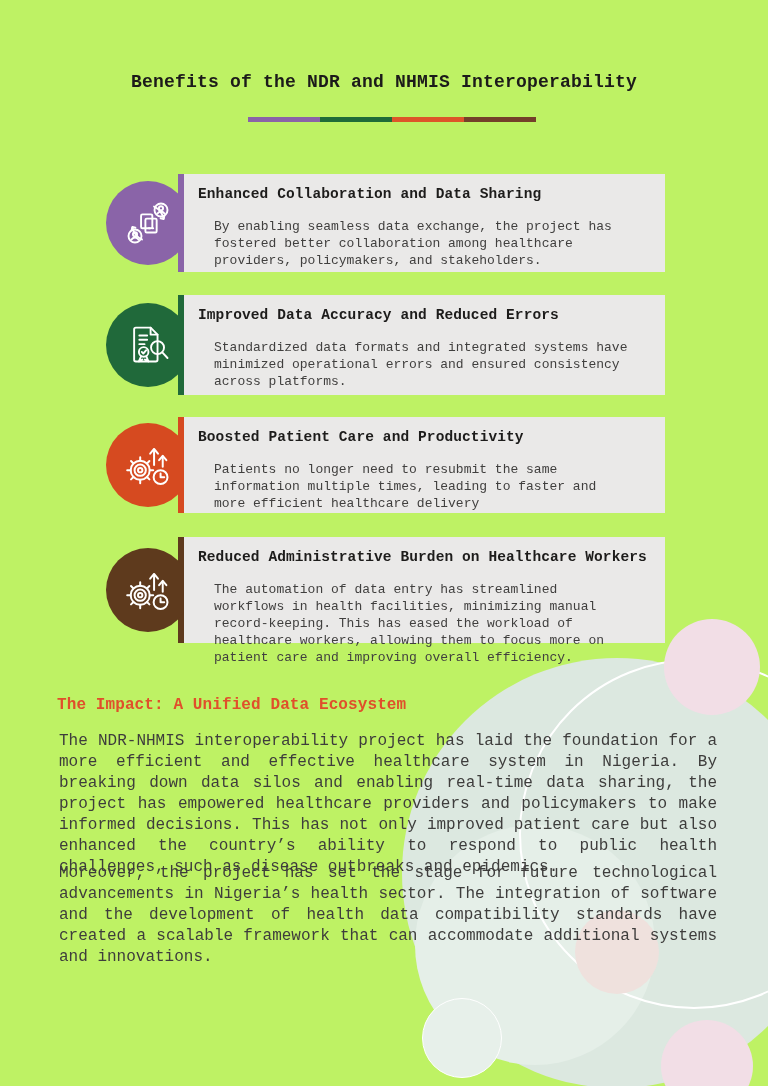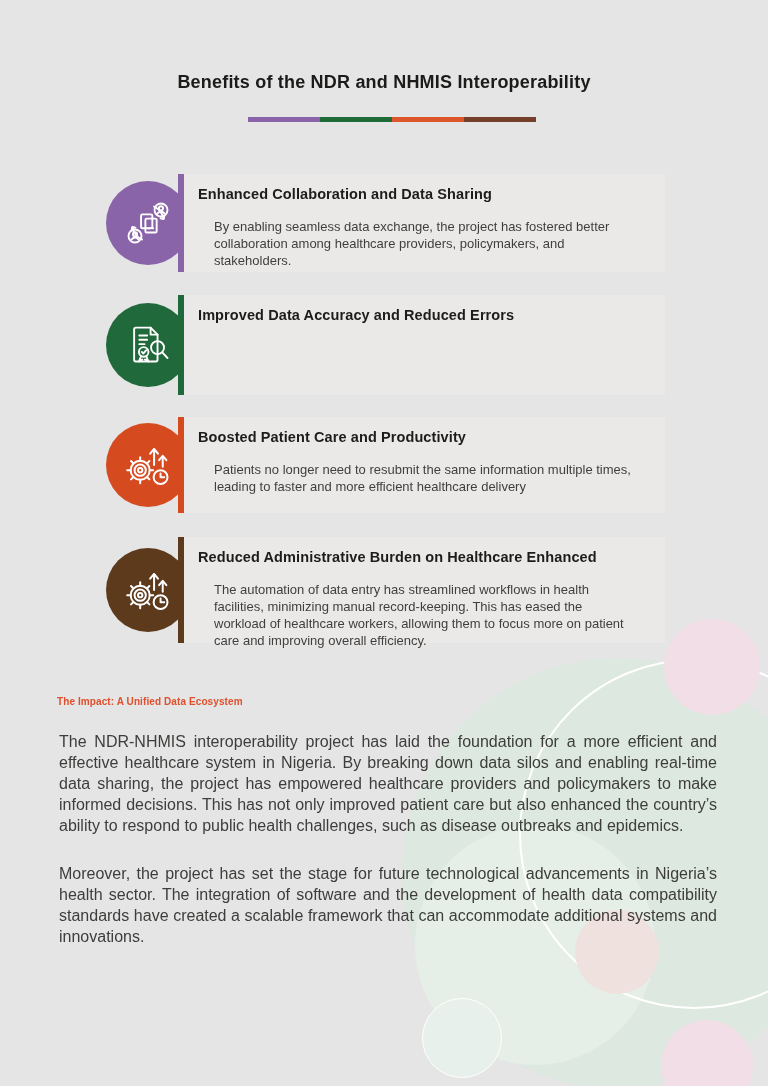--- a/index.html
+++ b/index.html
@@ -1,18 +1,18 @@
 <!DOCTYPE html>
 <html style="--sage: #dce8e0; --sage_light: #e5efe8; --pink: #f2dee6; --peach: #efe1dd; --mint: #e7f0ea;"><head>
 <meta charset="utf-8">
 <style>
   html,body { margin:0; padding:0; background:#ffffff; }
   .page {
-    position:relative; width:768px; height:1086px; background:#e5e5e5;
-    overflow:hidden; font-family:Liberation Sans, sans-serif;
+    position:relative; width:768px; height:1086px; background:#bef264;
+    overflow:hidden; font-family:Liberation Mono, monospace;
     -webkit-font-smoothing:antialiased;
   }
   
   .decor { position:absolute; inset:0; z-index:0; }
   .decor-circle { position:absolute; border-radius:50%; }
   .sage-big   { left:402px; top:658px;  width:430px; height:430px; background:var(--sage); }
   .sage-light { left:415px; top:825px;  width:240px; height:240px; background:var(--sage_light); }
   .white-ring { left:519px; top:659px;  width:350px; height:350px; border:2px solid #ffffff; background:transparent; box-sizing:border-box; }
   .pink-top   { left:664px; top:619px;  width:96px;  height:96px;  background:var(--pink); }
   .peach-mid  { left:575px; top:910px;  width:84px;  height:84px;  background:var(--peach); }
@@ -46,21 +46,21 @@
     width:84px; height:84px; border-radius:50%;
     display:flex; align-items:center; justify-content:center;
   }
   .card .circle svg { width:52px; height:52px; }
   .card h3 { margin:0 0 7px 0; font-size:14.5px; font-weight:bold; color:#1d1c1b; letter-spacing:.1px; }
   .card p  { margin:16px; font-size:13px; line-height:17px; color:#403f3e; }
 
   
   .impact-heading {
     position:absolute; z-index:1; left:57px; top:696px; margin:0;
-    font-size:10px; font-weight:bold; letter-spacing:.1px;
+    font-size:16px; font-weight:bold; letter-spacing:.1px;
   }
   .body-copy {
     position:absolute; z-index:1; left:55px; width:658px; margin:4px;
     font-size:16px; line-height:21px; color:#3e3d3c;
     text-align:justify; text-align-last:left;
   }
   .para-0 { top:727px; }
   .para-1 { top:859px; }
 </style>
 </head>
@@ -109,20 +109,21 @@
           <rect x="27" y="25" width="13" height="16" rx="1.5"></rect>
           <path d="M31 36 h1 M35 36 h1"></path>
         </svg>
       </div>
     </div>
   </div>
 
   <div class="card card-1">
     <div class="box">
       <h3>Improved Data Accuracy and Reduced Errors</h3>
+      <p>Standardized data formats and integrated systems have minimized operational errors and ensured consistency across platforms.</p>
     </div>
     <div class="bar" style="background: rgb(32, 105, 58);"></div>
     <div class="circle-clip">
       <div class="circle" style="background: rgb(32, 105, 58);">
         <svg viewBox="0 0 60 60" fill="none" stroke="#ffffff" stroke-width="2.2" stroke-linecap="round" stroke-linejoin="round">
           <path d="M14 12 a2 2 0 0 1 2-2 h17 l8 8 v29 a2 2 0 0 1 -2 2 h-23 a2 2 0 0 1 -2-2 z"></path>
           <path d="M33 10 v8 h8"></path>
           <path d="M20 19 h9 M20 24 h9 M20 29 h6"></path>
           <circle cx="25" cy="38" r="5.5"></circle>
           <path d="M22.8 38 l1.8 1.8 l3.4 -3.8"></path>
@@ -153,21 +154,21 @@
           <polyline points="42.8,24.5 47,19.5 51.2,24.5"></polyline>
           <circle cx="44.5" cy="44" r="8"></circle>
           <path d="M44.5 39.8 V44 H48.7"></path>
         </svg>
       </div>
     </div>
   </div>
 
   <div class="card card-3">
     <div class="box">
-      <h3>Reduced Administrative Burden on Healthcare Enhanced</h3>
+      <h3>Reduced Administrative Burden on Healthcare Workers</h3>
       <p>The automation of data entry has streamlined workflows in health facilities, minimizing manual record-keeping. This has eased the workload of healthcare workers, allowing them to focus more on patient care and improving overall efficiency.</p>
     </div>
     <div class="bar" style="background: rgb(94, 58, 29);"></div>
     <div class="circle-clip">
       <div class="circle" style="background: rgb(94, 58, 29);">
         <svg viewBox="0 0 60 60" fill="none" stroke="#ffffff" stroke-width="2.3" stroke-linecap="round" stroke-linejoin="round">
           <circle cx="21" cy="36" r="11"></circle>
           <circle cx="21" cy="36" r="6.5"></circle>
           <circle cx="21" cy="36" r="2.5"></circle>
           <path d="M32 36 h4 M10 36 h-4 M21 25 v-4 M21 47 v4 M28.8 28.2 l2.8 -2.8 M13.2 28.2 l-2.8 -2.8 M28.8 43.8 l2.8 2.8 M13.2 43.8 l-2.8 2.8"></path>

